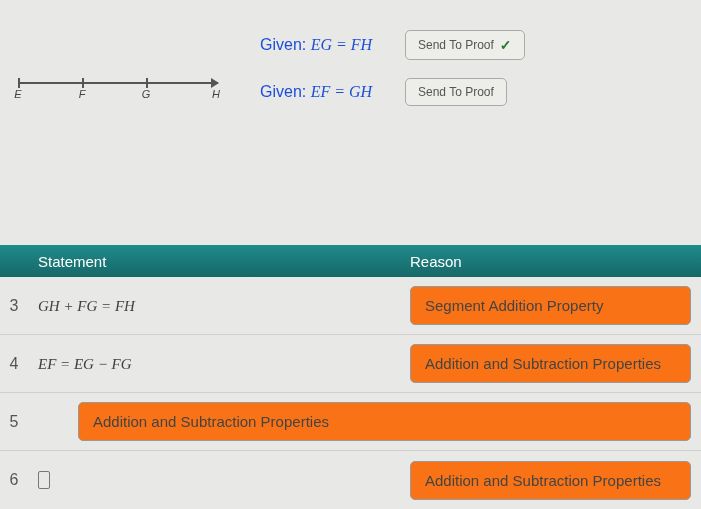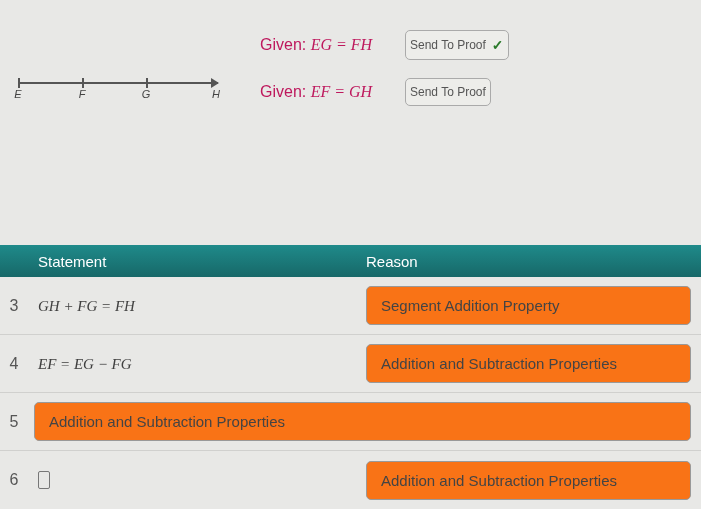--- a/index.html
+++ b/index.html
@@ -56,29 +56,29 @@
     left: 260px;
     top: 30px;
   }
   .gp-row {
     display: flex;
     align-items: center;
     margin-bottom: 18px;
   }
   .gp-text {
     font-size: 16px;
-    color: #be185d;
+    color: #1d4ed8;
     width: 145px;
   }
   .gp-text .lbl { font-weight: normal; }
   .gp-text .eq { font-style: italic; font-family: 'Times New Roman', serif; }
   .send-btn {
     border: 1px solid #aaa;
     border-radius: 5px;
-    padding: 6px 4px;
+    padding: 6px 12px;
     font-size: 12px;
     color: #555;
     background: #ededea;
     display: inline-flex;
     align-items: center;
     gap: 6px;
     cursor: pointer;
   }
   .check {
     color: #2a7a2a;
@@ -95,21 +95,21 @@
     background: #1e7a7a;
     background: linear-gradient(#1f8a8a, #176868);
     color: #fff;
     display: flex;
     height: 32px;
     align-items: center;
     font-size: 15px;
   }
   .col-num { width: 28px; flex-shrink: 0; }
   .col-stmt { width: 332px; padding-left: 10px; flex-shrink: 0; }
-  .col-reason { flex: 1; padding-left: 6px; }
+  .col-reason { flex: 1; padding-left: 6px; margin-left: 44px; }
   .trow {
     display: flex;
     align-items: center;
     min-height: 58px;
     border-bottom: 1px solid #d0d0ce;
   }
   .trow .col-num {
     text-align: center;
     font-size: 16px;
     color: #555;

